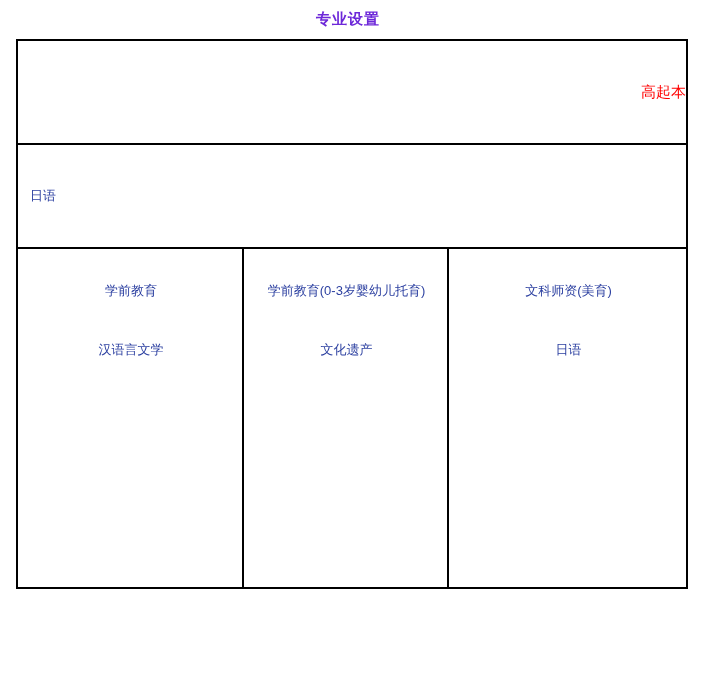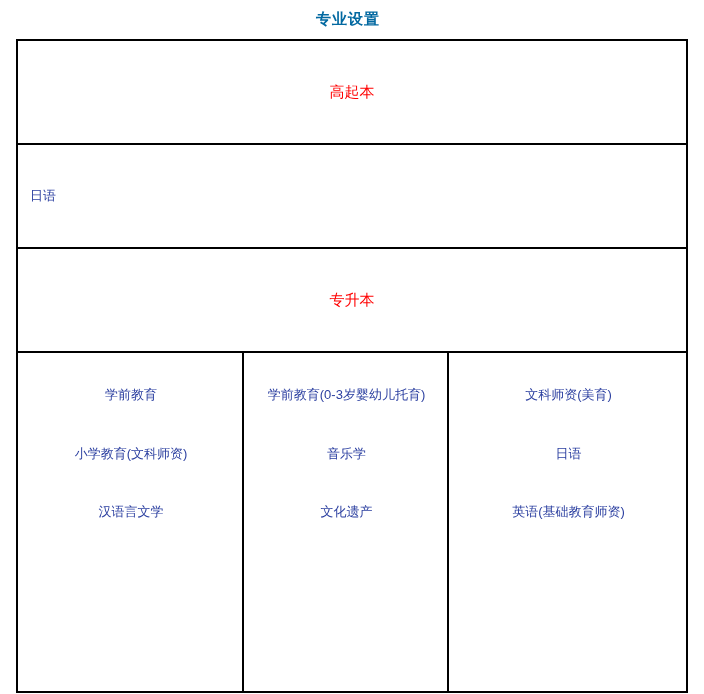--- a/index.html
+++ b/index.html
@@ -17,42 +17,42 @@
   .page {
     position: relative;
     width: 704px;
     height: 694px;
     box-sizing: border-box;
   }
   .page-title {
     text-align: center;
     font-size: 15px;
     font-weight: bold;
-    color: #0369a1;
+    color: #6d28d9;
     margin: 10px 8px 10px 0;
     letter-spacing: 1px;
   }
   .table-wrap {
     margin: 0 16px;
     border: 2px solid #000000;
     border-bottom: 2px solid #000000;
     box-sizing: border-box;
   }
   .band {
     border-bottom: 2px solid #000000;
     box-sizing: border-box;
   }
   .band.last {
     border-bottom: none;
   }
   .band-center {
     height: 104px;
     display: flex;
     align-items: center;
-    justify-content: center;
+    justify-content: flex-end;
     font-size: 15px;
     color: #ff0000;
   }
   .band-left {
     height: 104px;
     display: flex;
     align-items: center;
     padding-left: 12px;
     font-size: 13px;
     color: #2b3fa0;
@@ -96,41 +96,35 @@
   <div class="table-wrap">
 
     <div class="band band-center">
       <span>高起本</span>
     </div>
 
     <div class="band band-left">
       <span>日语</span>
     </div>
 
-    <div class="band band-center">
-      <span>专升本</span>
-    </div>
 
     <div class="band last cols">
 
       <div class="col col-1">
         <div class="item">学前教育</div>
-        <div class="item">小学教育(文科师资)</div>
         <div class="item">汉语言文学</div>
       </div>
 
       <div class="col col-2">
         <div class="item">学前教育(0-3岁婴幼儿托育)</div>
-        <div class="item">音乐学</div>
         <div class="item">文化遗产</div>
       </div>
 
       <div class="col col-3">
         <div class="item">文科师资(美育)</div>
         <div class="item">日语</div>
-        <div class="item">英语(基础教育师资)</div>
       </div>
 
     </div>
 
   </div>
 
 </div>
 
 </body></html>

